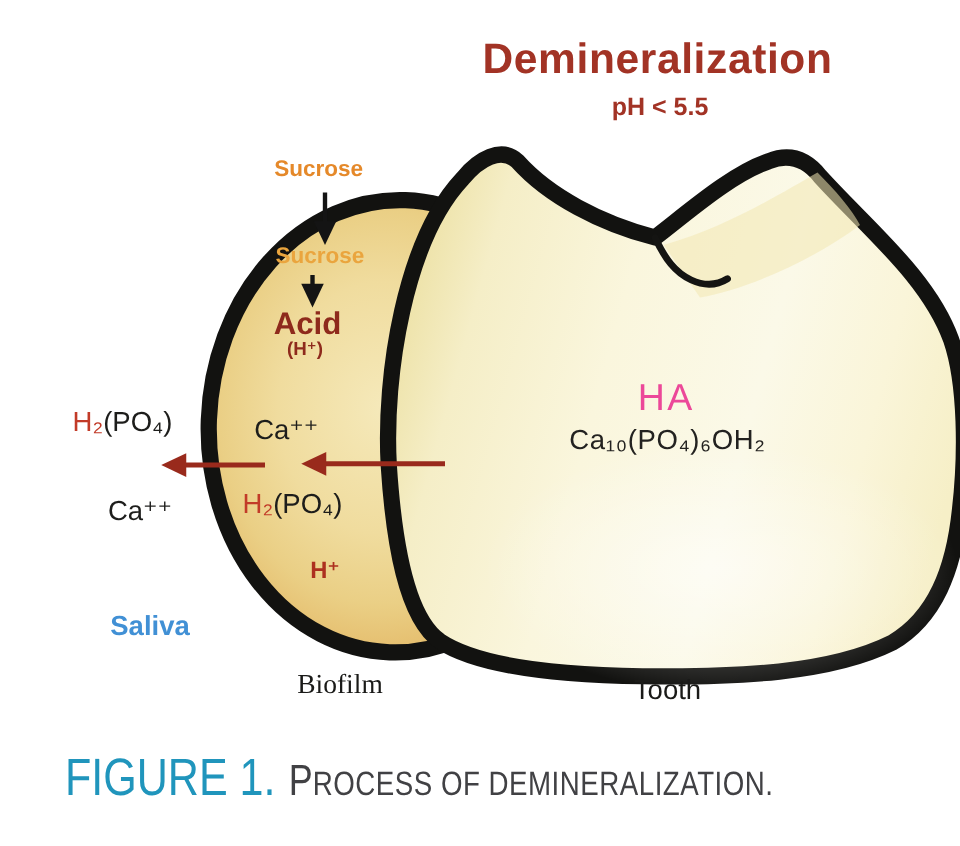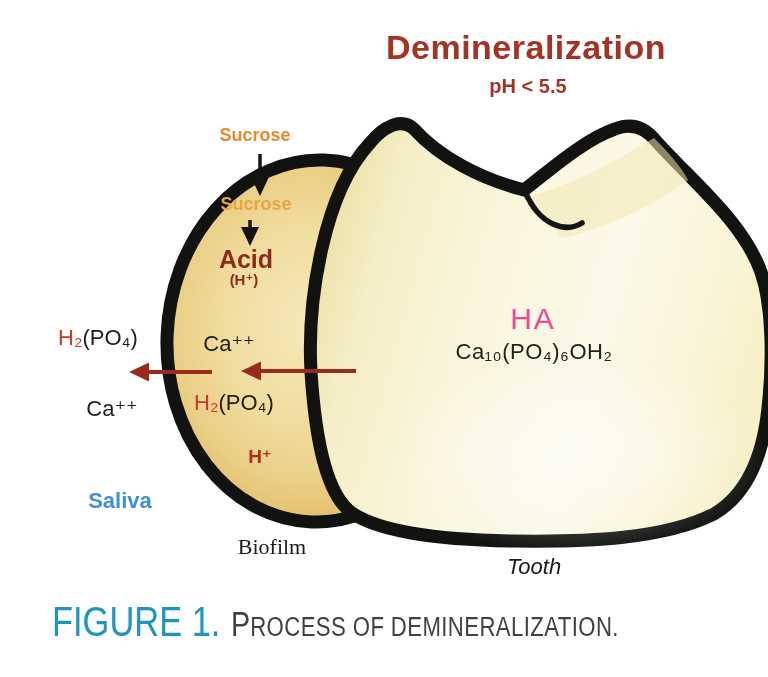--- a/index.html
+++ b/index.html
@@ -114,21 +114,21 @@
   <div class="t ion" style="left:198px;top:391px;"><span class="red">H₂</span><span>(PO₄)</span></div>
 
   <div class="t hplus" style="left:224px;top:447px;">H⁺</div>
 
   <div class="t ion" style="left:62px;top:326px;"><span class="red">H₂</span><span>(PO₄)</span></div>
 
   <div class="t ion" style="left:76px;top:397px;">Ca⁺⁺</div>
 
   <div class="t saliva" style="left:84px;top:489px;">Saliva</div>
   <div class="t shape-label" style="left:236px;top:535px;font-family:Liberation Serif, serif;">Biofilm</div>
-  <div class="t shape-label" style="left:498px;top:555px;font-style:italic;">Tooth</div>
+  <div class="t shape-label" style="left:498px;top:540px;">Tooth</div>
 
   <div class="t ha" style="left:497px;top:303px;">HA</div>
   <div class="t formula" style="left:498px;top:340px;">Ca₁₀(PO₄)₆OH₂</div>
 
   <div class="caption">
     <span class="cap-tag">FIGURE 1.</span>
     <span><span class="cap-lead">P</span><span class="cap-rest">ROCESS OF DEMINERALIZATION.</span></span>
   </div>
 
 </div>

